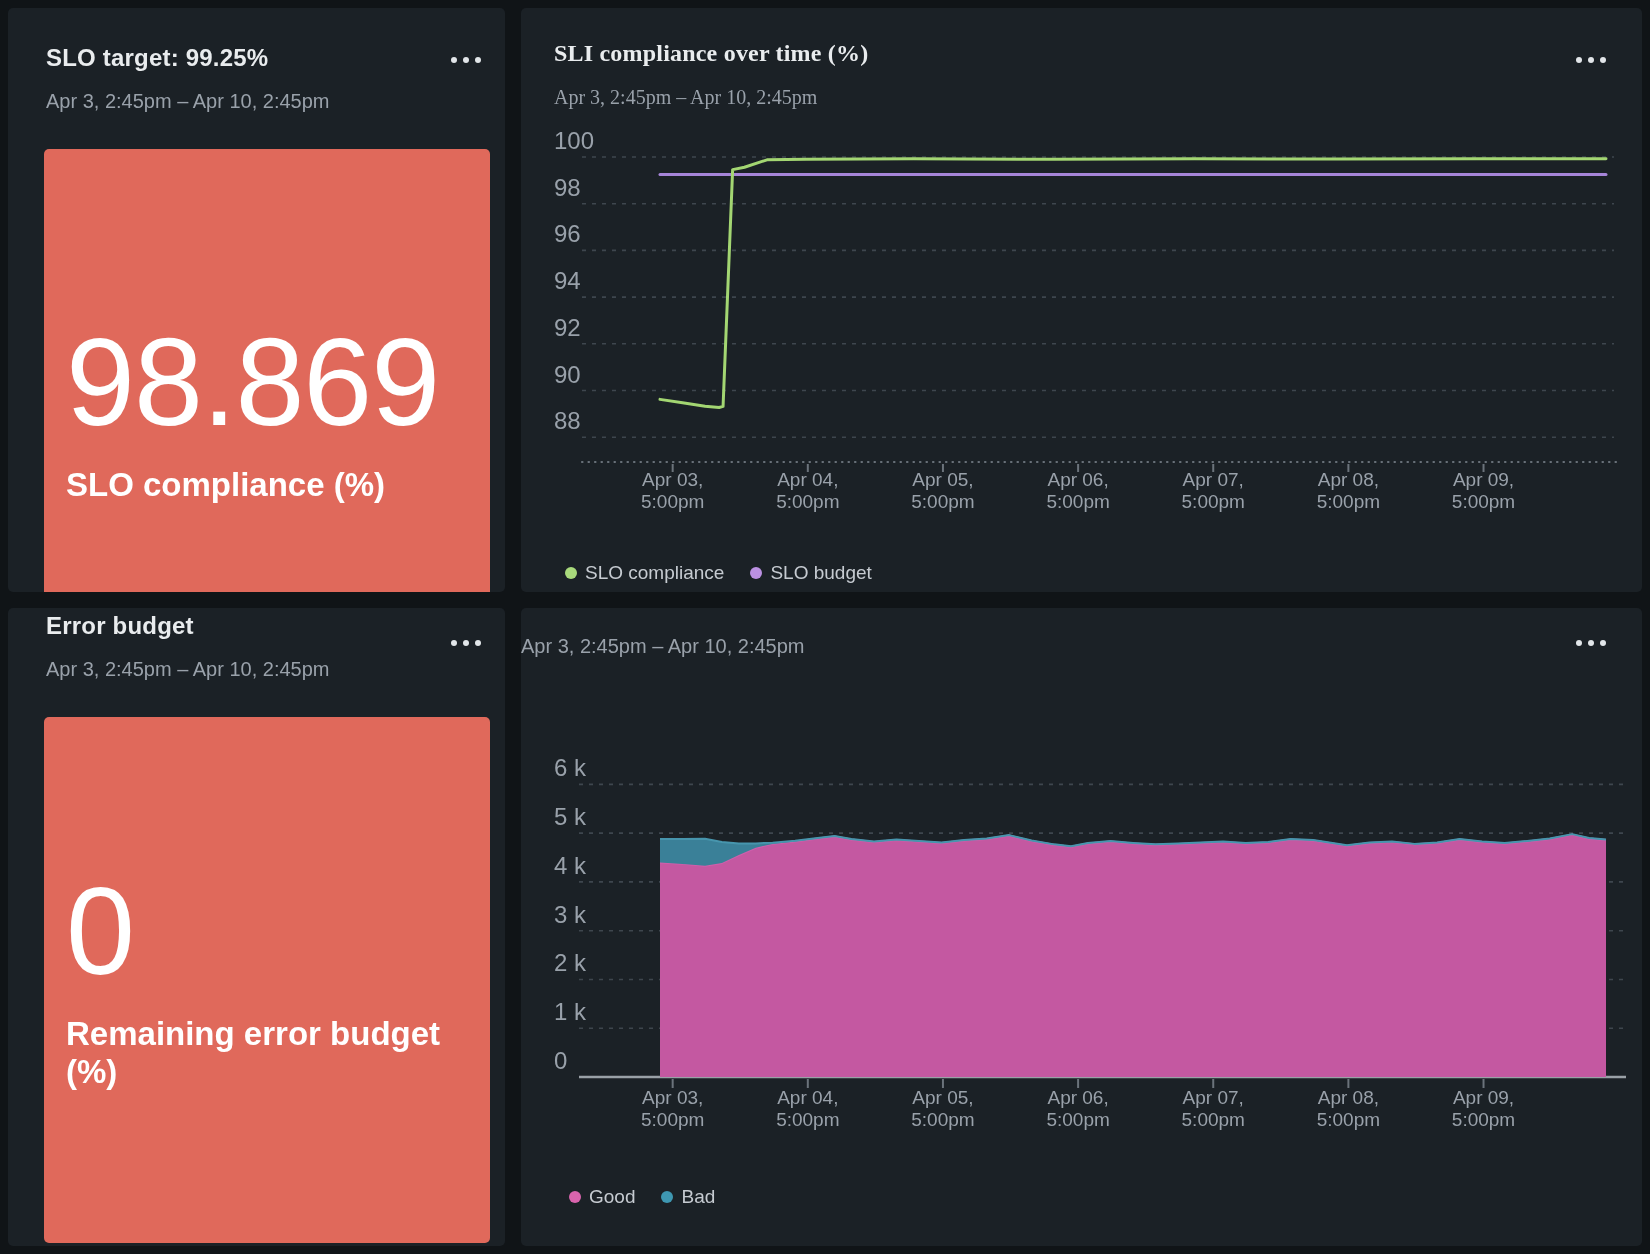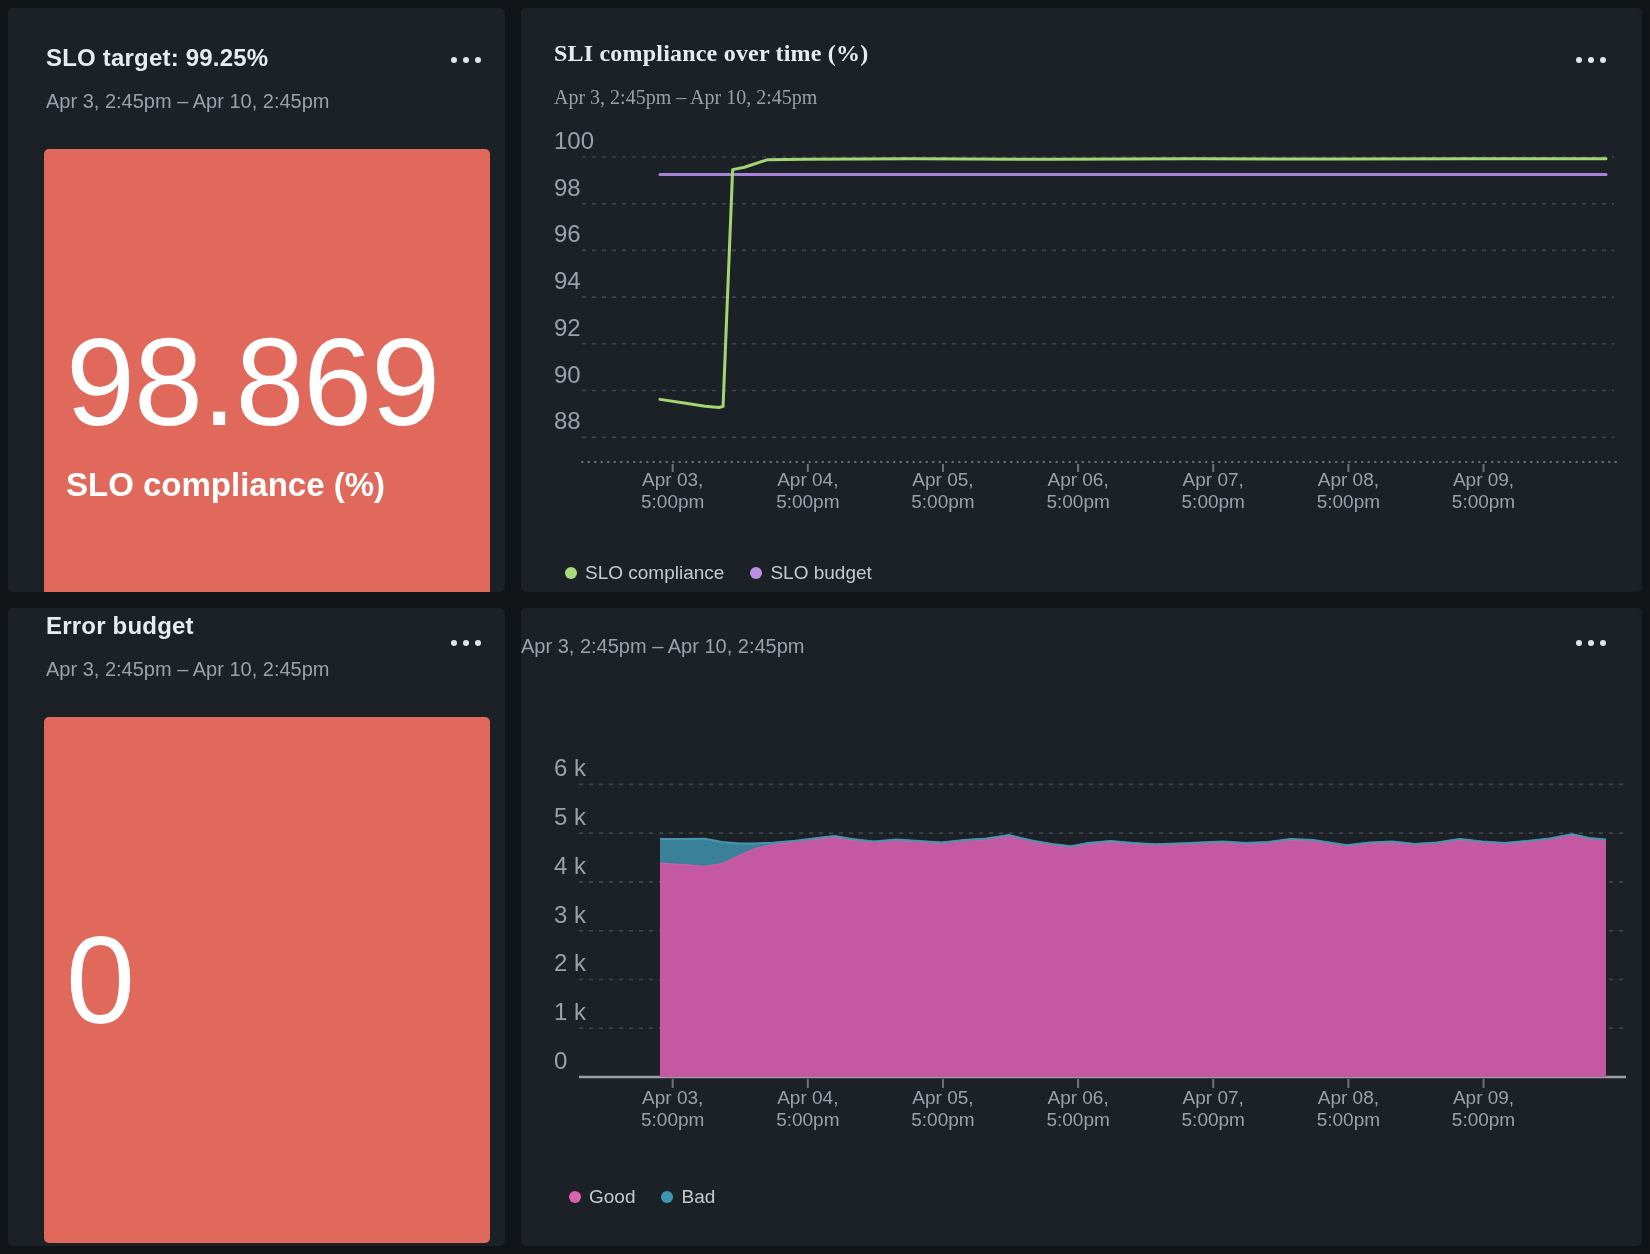--- a/index.html
+++ b/index.html
@@ -122,20 +122,21 @@
       <h2>Error budget</h2>
       <div class="subtitle">Apr 3, 2:45pm – Apr 10, 2:45pm</div>
     </div>
     <div class="dots">
         <i></i>
         <i></i>
         <i></i>
       </div>
     <div class="value-card" style="background: rgb(224, 105, 91);">
       <div class="big">0</div>
+      <div class="vlabel">Remaining error budget (%)</div>
     </div>
   </section>
 
   <section class="panel chartp row2">
     <svg class="chart" id="chart-events" width="1121" height="638" viewBox="0 0 1121 638">
         <line x1="58" x2="1105" y1="176.38" y2="176.38" class="grid"></line>
         <text x="33" y="168.38" class="ylab">6 k</text>
         <line x1="58" x2="1105" y1="225.15" y2="225.15" class="grid"></line>
         <text x="33" y="217.15" class="ylab">5 k</text>
         <line x1="58" x2="1105" y1="273.91999999999996" y2="273.91999999999996" class="grid"></line>

